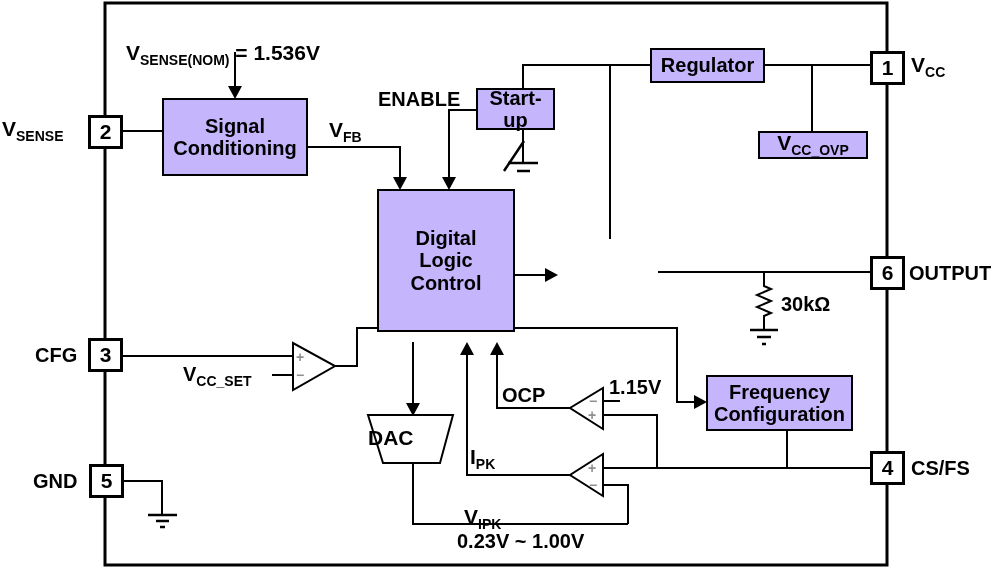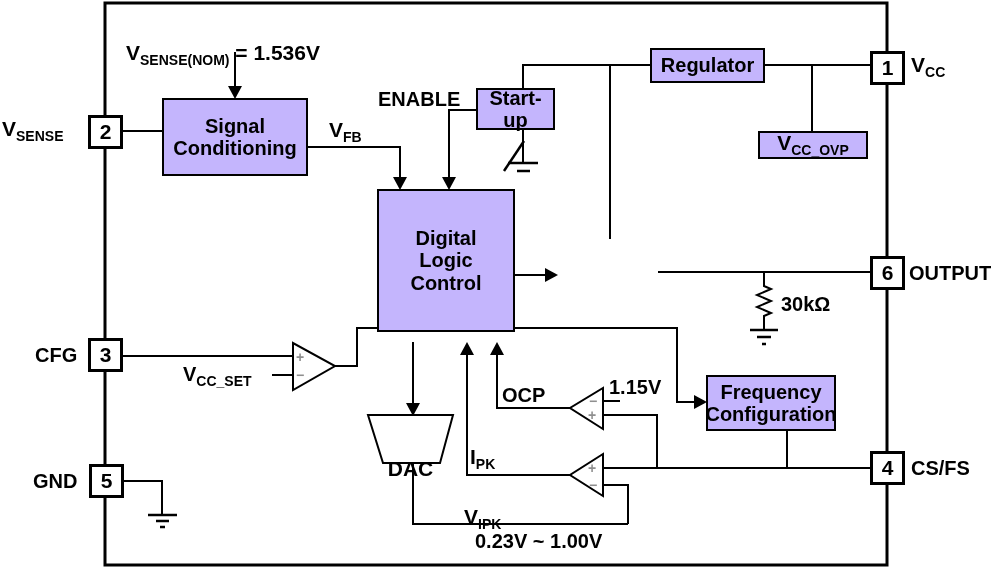--- a/index.html
+++ b/index.html
@@ -110,24 +110,24 @@
   </div>
   <div class="blk" style="left:650px;top:48px;width:115px;height:35px;">
     <span>Regulator</span>
   </div>
   <div class="blk" style="left:758px;top:131px;width:110px;height:28px;">
     <span><span class="base">V</span><span class="sub">CC_OVP</span></span>
   </div>
   <div class="blk" style="left:377px;top:189px;width:138px;height:143px;">
     <span class="narrow">Digital Logic Control</span>
   </div>
-  <div class="blk" style="left:706px;top:375px;width:130px;height:56px;">
+  <div class="blk" style="left:706px;top:375px;width:147px;height:56px;">
     <span>Frequency Configuration</span>
   </div>
-  <div class="lbl" style="left:368px;top:426px;width:85px;text-align:center;font-size:21px;margin-top:31px;">DAC</div>
+  <div class="lbl" style="left:368px;top:426px;width:85px;text-align:left;font-size:21px;">DAC</div>
 
   <div class="pin" style="left:870px;top:51px;">
       <span>1</span>
     </div>
   <div class="pin" style="left:88px;top:115px;">
       <span>2</span>
     </div>
   <div class="pin" style="left:88px;top:338px;">
       <span>3</span>
     </div>
@@ -149,21 +149,21 @@
   <div class="lbl" style="left:909px;top:262px;">OUTPUT</div>
 
   <div class="lbl" style="left:126px;top:17px;margin-top:24px;"><span class="base">V</span><span class="sub">SENSE(NOM)</span><span class="base"> = 1.536V</span></div>
   <div class="lbl" style="left:329px;top:118px;"><span class="base">V</span><span class="sub">FB</span></div>
   <div class="lbl" style="left:378px;top:88px;">ENABLE</div>
   <div class="lbl" style="left:183px;top:363px;font-size:19px;"><span style="font-size:20px;">V</span><span class="sub">CC_SET</span></div>
   <div class="lbl" style="left:502px;top:384px;text-align:right;">OCP</div>
   <div class="lbl" style="left:609px;top:376px;">1.15V</div>
   <div class="lbl" style="left:470px;top:445px;"><span class="base">I</span><span class="sub">PK</span></div>
   <div class="lbl" style="left:464px;top:493px;margin-top:12px;"><span class="base">V</span><span class="sub">IPK</span></div>
-  <div class="lbl" style="left:475px;top:530px;text-align:right;">0.23V ~ 1.00V</div>
+  <div class="lbl" style="left:457px;top:530px;text-align:right;">0.23V ~ 1.00V</div>
   <div class="lbl" style="left:781px;top:293px;">30kΩ</div>
 
   <div class="sign" style="left:296px;top:350px;">+</div>
   <div class="sign" style="left:296px;top:368px;">−</div>
   <div class="sign" style="left:589px;top:394px;">−</div>
   <div class="sign" style="left:588px;top:408px;">+</div>
   <div class="sign" style="left:588px;top:461px;">+</div>
   <div class="sign" style="left:589px;top:478px;">−</div>
 
 </div>

